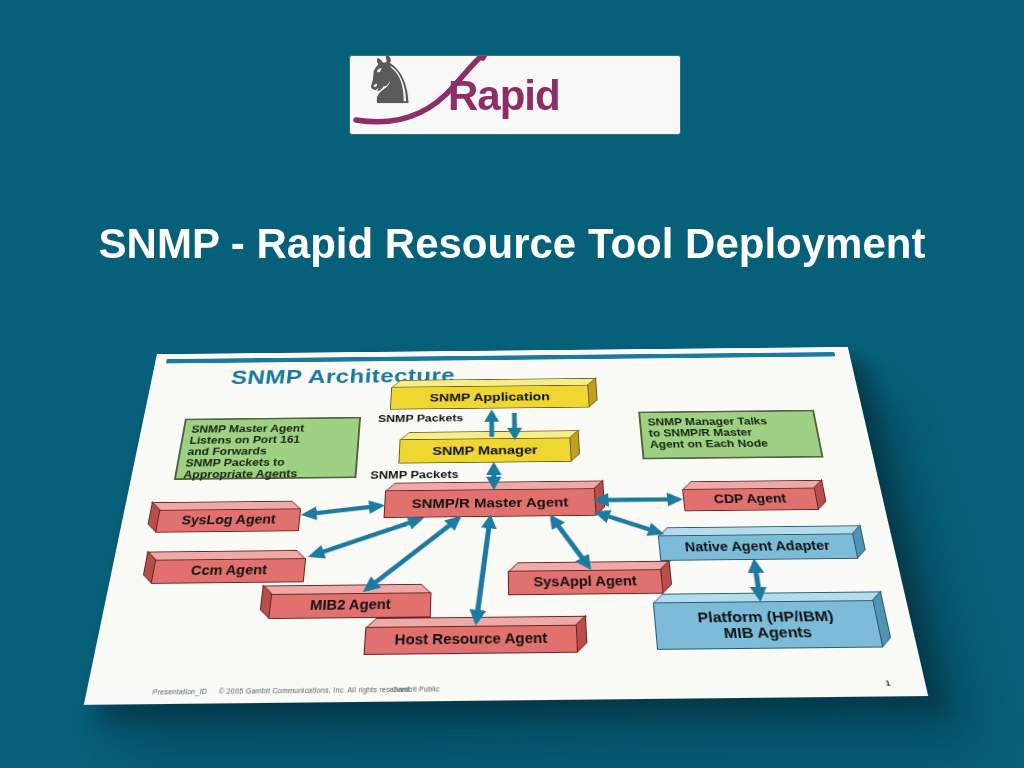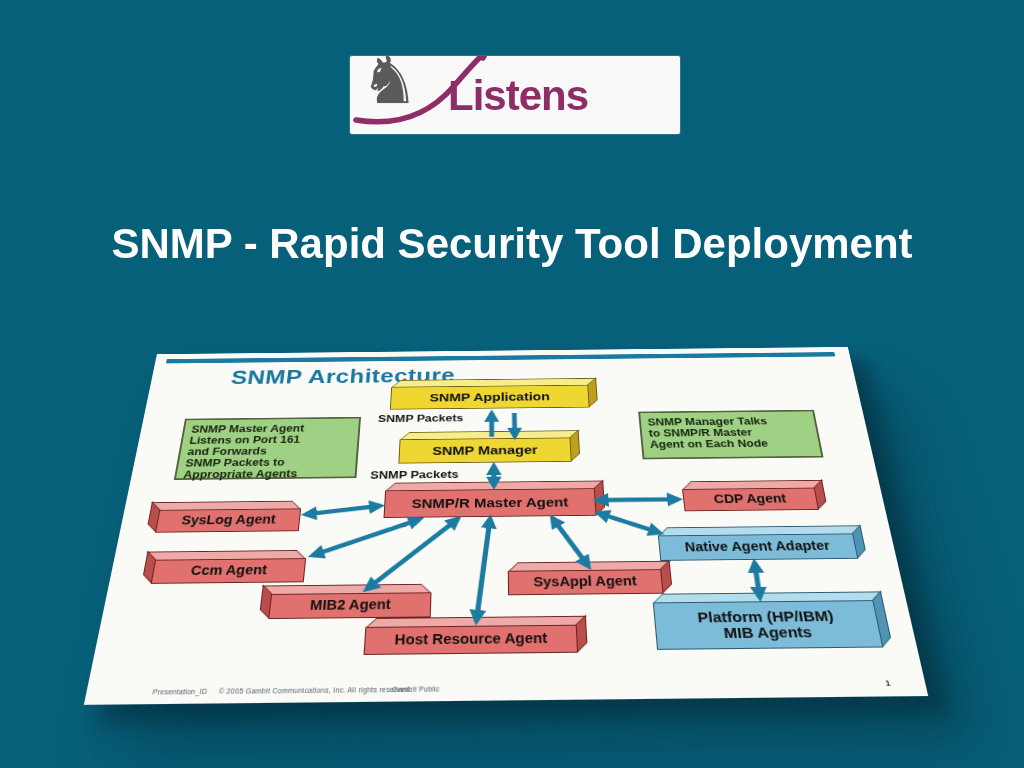--- a/index.html
+++ b/index.html
@@ -132,25 +132,25 @@
 <body>
 
 <div class="logo">
   <div class="knight">
     <span class="glyph">♞</span>
     <svg class="swoosh" width="140" height="78" viewBox="0 0 140 78">
       <path d="M6,64 Q66,74 104,30 T133,2" stroke="#8e2d66" stroke-width="5.5" fill="none" stroke-linecap="round"></path>
     </svg>
   </div>
   <div class="text">
-    <span class="brand">Listens</span>
+    <span class="brand">Rapid</span>
   </div>
 </div>
 
-<h1 class="deck-title">SNMP - Rapid Security Tool Deployment</h1>
+<h1 class="deck-title">SNMP - Rapid Resource Tool Deployment</h1>
 
 <div class="scene">
   <div class="topbar"></div>
   <div class="slide-heading">SNMP Architecture</div>
 
   <svg class="arrows" width="760" height="400" viewBox="0 0 760 400">
     <defs>
       <marker id="ah" viewBox="0 0 10 10" refX="7" refY="5" markerWidth="3.2" markerHeight="3.2" orient="auto-start-reverse">
         <path d="M0 0 L10 5 L0 10 z" fill="#1b7ba0"></path>
       </marker>

